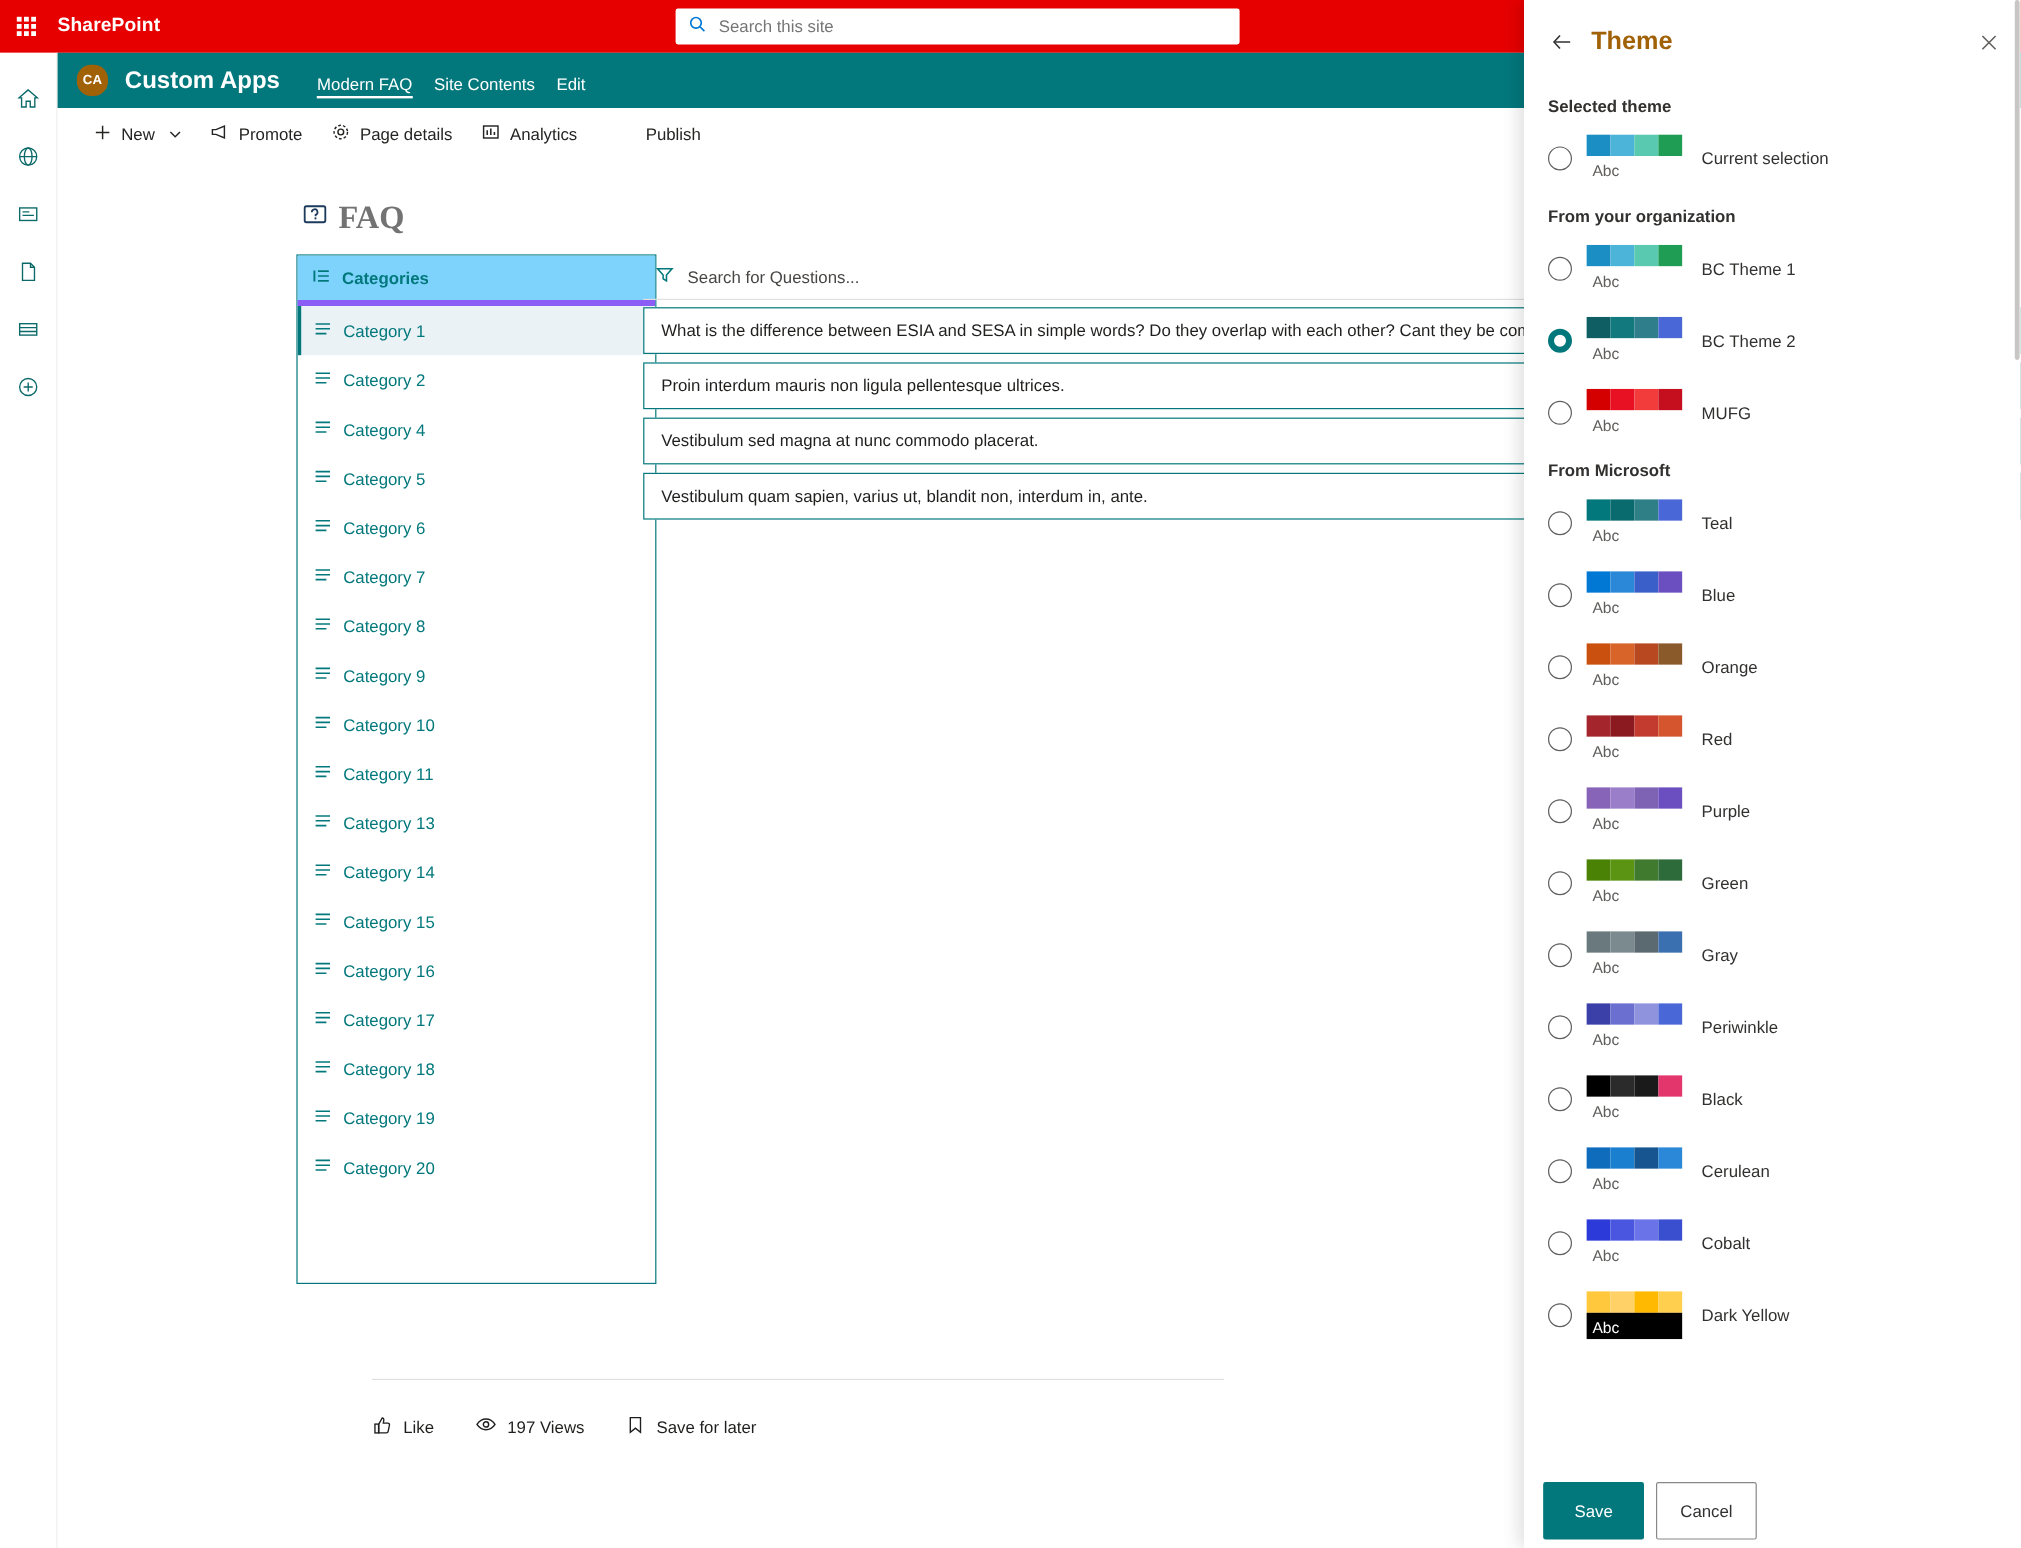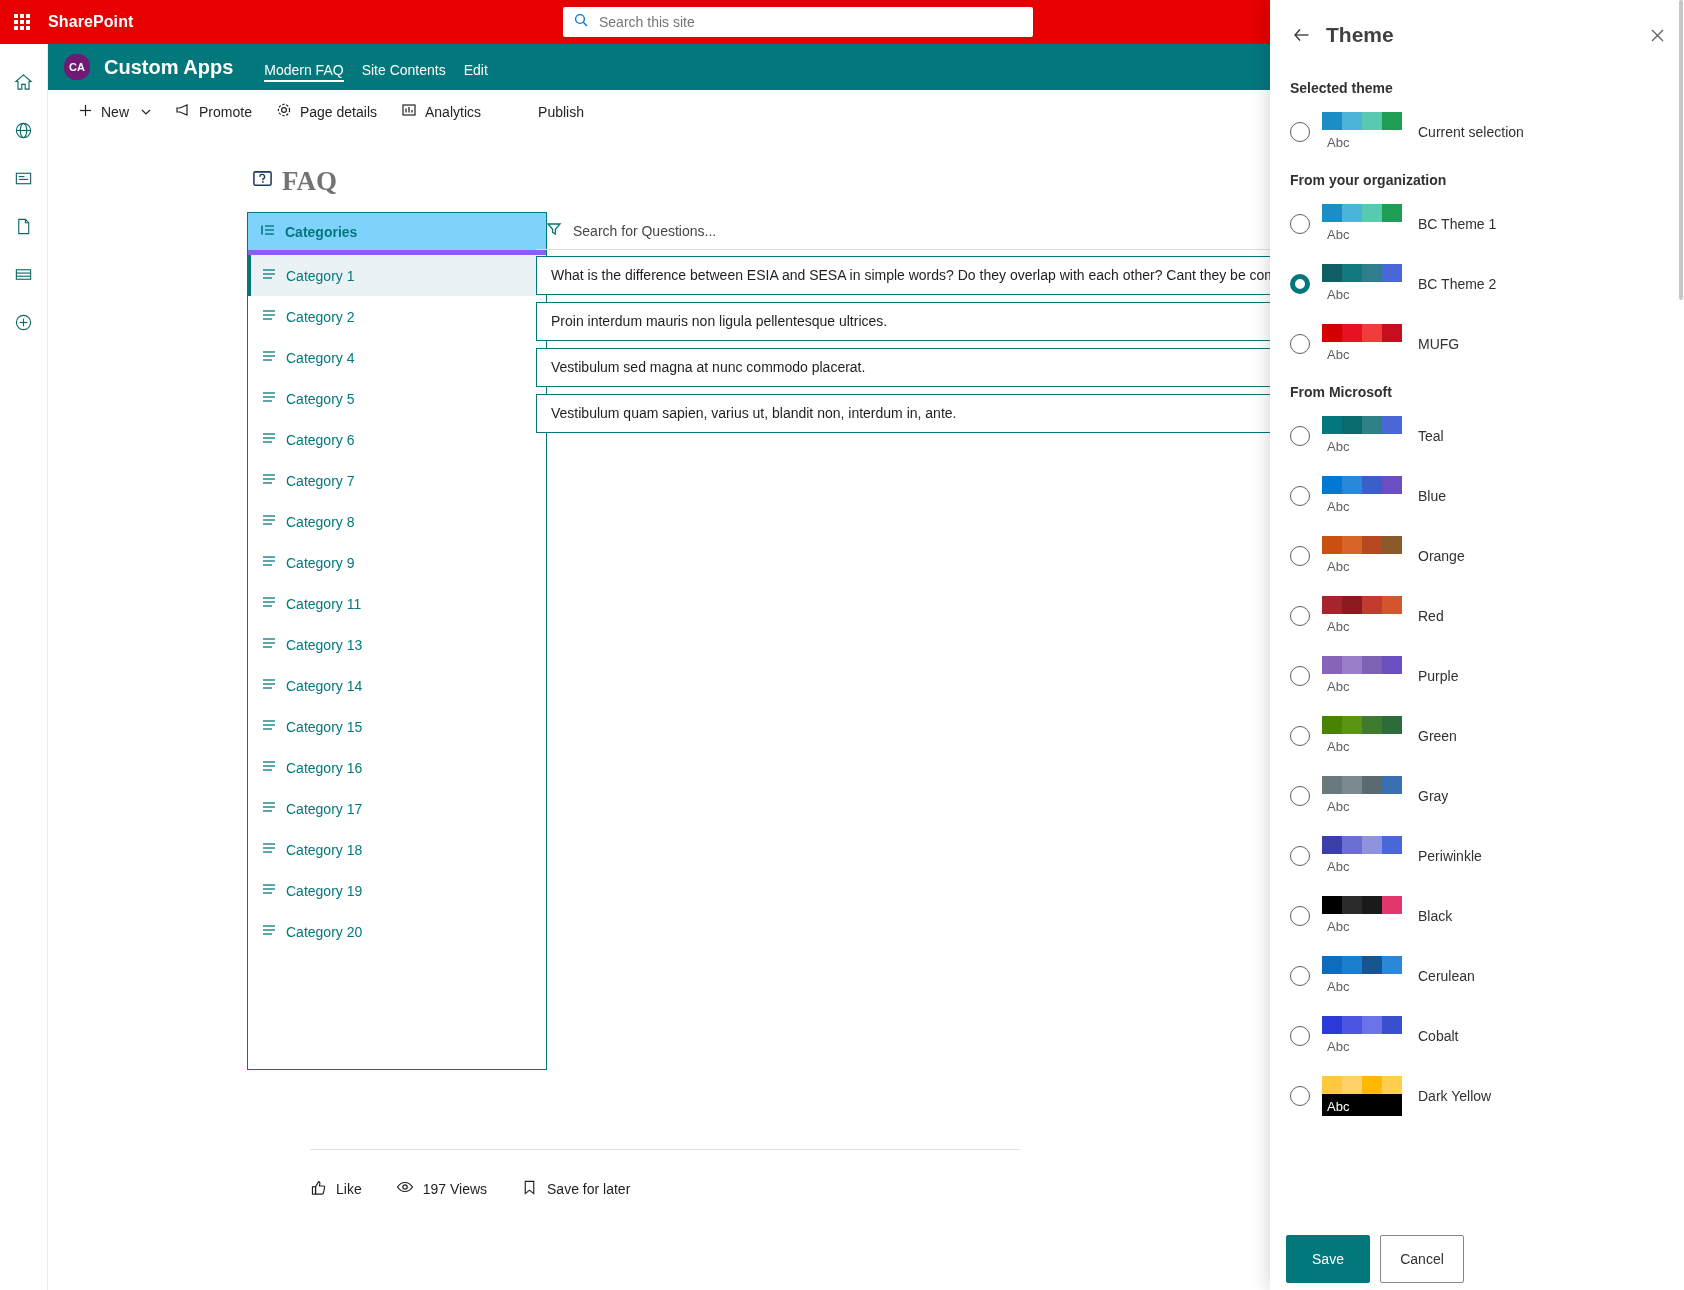--- a/index.html
+++ b/index.html
@@ -48,21 +48,21 @@
     width: 48px; height: 48px; display: flex; align-items: center; justify-content: center;
     cursor: pointer; color: #0b6a69;
   }
 
   
   .sitehdr {
     position: absolute; left: 48px; top: 44px; width: 1636px; height: 46px;
     background: #03787c; display: flex; align-items: center; padding-left: 16px;
   }
   .site-logo {
-    width: 26px; height: 26px; background: #701a75; color: #fff; font-size: 11px;
+    width: 26px; height: 26px; background: #a16207; color: #fff; font-size: 11px;
     display: flex; align-items: center; justify-content: center; border-radius: 12px;
     font-weight: 600;
   }
   .site-title { color: #ffffff; font-size: 20px; font-weight: 700; margin-left: 14px; }
   .site-nav { display: flex; align-items: flex-end; margin-left: 22px; height: 46px; }
   .nav-link {
     color: #ffffff; font-size: 14px; padding: 0 9px; height: 46px; line-height: 52px;
     cursor: pointer; position: relative;
   }
   .nav-link.active::after {
@@ -136,21 +136,21 @@
   
   .panel {
     position: absolute; right: 0; top: 0; width: 414px; height: 1290px;
     background: #ffffff; box-shadow: -4px 0 14px rgba(0,0,0,.13); z-index: 20;
     display: flex; flex-direction: column;
   }
   .panel-hdr {
     height: 70px; display: flex; align-items: center; padding: 0 16px; flex: 0 0 auto;
   }
   .panel-back { width: 32px; height: 32px; display: flex; align-items: center; justify-content: center; cursor: pointer; }
-  .panel-title { font-size: 21px; font-weight: 600; color: #404040; margin-left: 8px; }
+  .panel-title { font-size: 21px; font-weight: 600; color: #a16207; margin-left: 8px; }
   .panel-close {
     position: absolute; right: 14px; top: 22px; width: 26px; height: 26px;
     display: flex; align-items: center; justify-content: center; cursor: pointer;
     font-size: 16px; color: #605e5c;
   }
   .panel-body { flex: 1 1 auto; overflow: hidden; padding: 0 16px 10px 16px; position: relative; }
   .grp-title { font-size: 14px; font-weight: 700; color: #323130; margin: 10px 0 6px 4px; }
   .theme-row { display: flex; align-items: center; height: 60px; cursor: pointer; }
   .radio {
     width: 20px; height: 20px; border: 1px solid #605e5c; border-radius: 50%;
@@ -403,20 +403,28 @@
                 <line x1="1" y1="11" x2="10" y2="11" stroke="#03787c" stroke-width="1.3"></line>
               </svg></span>
             <span>Category 9</span>
           </div>
         <div class="cat-item">
             <span><svg width="14" height="14" viewBox="0 0 14 14">
                 <line x1="1" y1="3" x2="13" y2="3" stroke="#03787c" stroke-width="1.3"></line>
                 <line x1="1" y1="7" x2="13" y2="7" stroke="#03787c" stroke-width="1.3"></line>
                 <line x1="1" y1="11" x2="10" y2="11" stroke="#03787c" stroke-width="1.3"></line>
               </svg></span>
+            <span>Category 10</span>
+          </div>
+        <div class="cat-item">
+            <span><svg width="14" height="14" viewBox="0 0 14 14">
+                <line x1="1" y1="3" x2="13" y2="3" stroke="#03787c" stroke-width="1.3"></line>
+                <line x1="1" y1="7" x2="13" y2="7" stroke="#03787c" stroke-width="1.3"></line>
+                <line x1="1" y1="11" x2="10" y2="11" stroke="#03787c" stroke-width="1.3"></line>
+              </svg></span>
             <span>Category 11</span>
           </div>
         <div class="cat-item">
             <span><svg width="14" height="14" viewBox="0 0 14 14">
                 <line x1="1" y1="3" x2="13" y2="3" stroke="#03787c" stroke-width="1.3"></line>
                 <line x1="1" y1="7" x2="13" y2="7" stroke="#03787c" stroke-width="1.3"></line>
                 <line x1="1" y1="11" x2="10" y2="11" stroke="#03787c" stroke-width="1.3"></line>
               </svg></span>
             <span>Category 13</span>
           </div>

